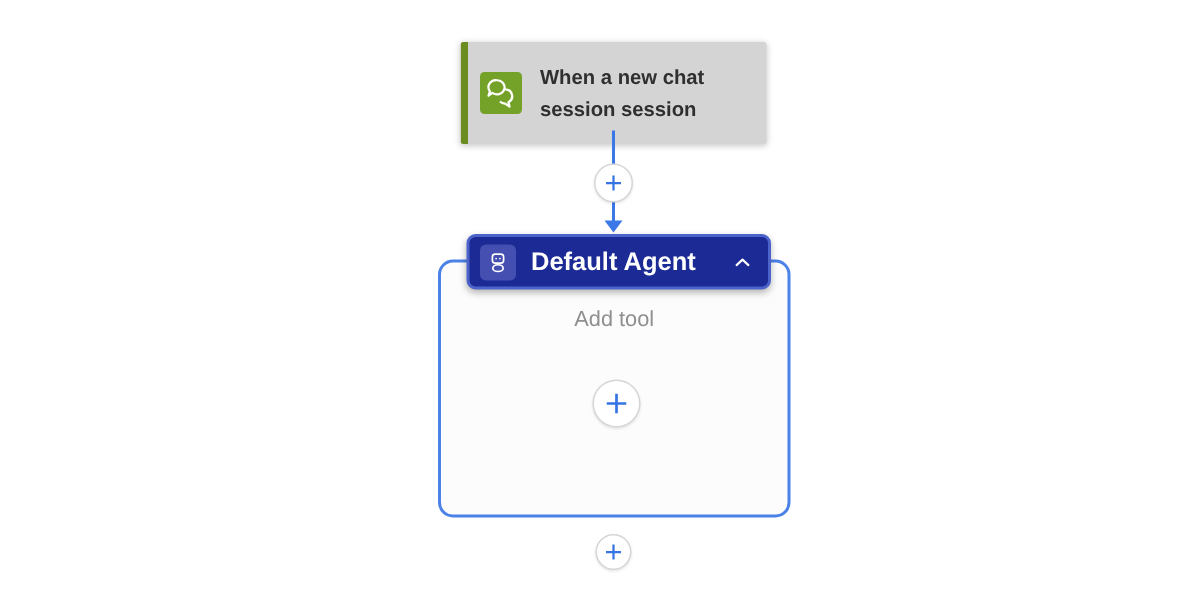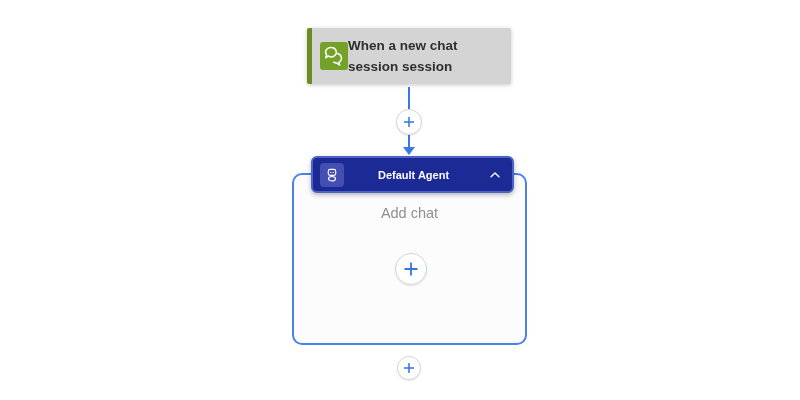--- a/index.html
+++ b/index.html
@@ -2,24 +2,24 @@
 <html><head>
 <meta charset="utf-8">
 <style>
   html,body{margin:0;padding:0;background:#fff;}
   .stage{
     position:relative;width:800px;height:400px;background:#ffffff;
     font-family:"Liberation Sans",sans-serif;overflow:hidden;
   }
   
   .trigger-card{
-    position:absolute;left:307px;top:28px;width:204px;height:56px;
+    position:absolute;left:307px;top:28px;width:204px;height:68px;
     background:#d4d4d4;border-left:5px solid #6a8c20;border-radius:2px;
     box-shadow:0 1px 4px rgba(0,0,0,.22);
-    display:flex;align-items:center;padding-left:8px;box-sizing:border-box;
+    display:flex;align-items:center;gap:12px;padding-left:8px;box-sizing:border-box;
     cursor:pointer;
   }
   .trigger-icon{
     width:28px;height:28px;background:#74a228;border-radius:3px;flex:0 0 auto;
     display:flex;align-items:center;justify-content:center;
   }
   .trigger-text{font-size:13.5px;font-weight:700;color:#2f2f2f;line-height:21px;}
   
   .v-line{position:absolute;left:408px;top:87px;width:2px;height:62px;background:#3b78e7;}
   .arrow-down{
@@ -51,21 +51,21 @@
     position:absolute;left:311px;top:156px;width:203px;height:37px;
     background:#1b2a94;border:2px solid #4c63c9;border-radius:6px;
     box-sizing:border-box;display:flex;align-items:center;gap:10px;
     padding:0 10px 0 7px;box-shadow:0 2px 5px rgba(0,0,0,.28);
     cursor:pointer;z-index:2;
   }
   .agent-header-icon{
     width:24px;height:24px;border-radius:4px;background:#454fb2;flex:0 0 auto;
     display:flex;align-items:center;justify-content:center;
   }
-  .agent-header-label{color:#ffffff;font-size:11px;font-weight:700;flex:1;margin-left:24px;}
+  .agent-header-label{color:#ffffff;font-size:17px;font-weight:700;flex:1;}
   .chevron-btn{background:none;border:none;padding:0;cursor:pointer;display:flex;align-items:center;}
 </style>
 </head>
 <body>
 
 <div class="stage">
 
   <div class="trigger-card">
     <span class="trigger-icon">
       <svg width="24" height="24" viewBox="0 0 24 24">
@@ -84,21 +84,21 @@
   <div class="v-line"></div>
   <div class="arrow-down"></div>
 
   <button class="plus-btn plus-top">
     <svg width="12" height="12" viewBox="0 0 12 12">
       <path d="M6 1 V11 M1 6 H11" stroke="#3574e3" stroke-width="1.5" fill="none"></path>
     </svg>
   </button>
 
   <div class="agent-container">
-    <div class="add-tool">Add chat</div>
+    <div class="add-tool">Add tool</div>
     <button class="plus-btn plus-mid">
       <svg width="16" height="16" viewBox="0 0 16 16">
         <path d="M8 1.5 V14.5 M1.5 8 H14.5" stroke="#3574e3" stroke-width="1.8" fill="none"></path>
       </svg>
     </button>
   </div>
 
   <div class="agent-header">
     <span class="agent-header-icon">
       <svg width="18" height="18" viewBox="0 0 24 24">

